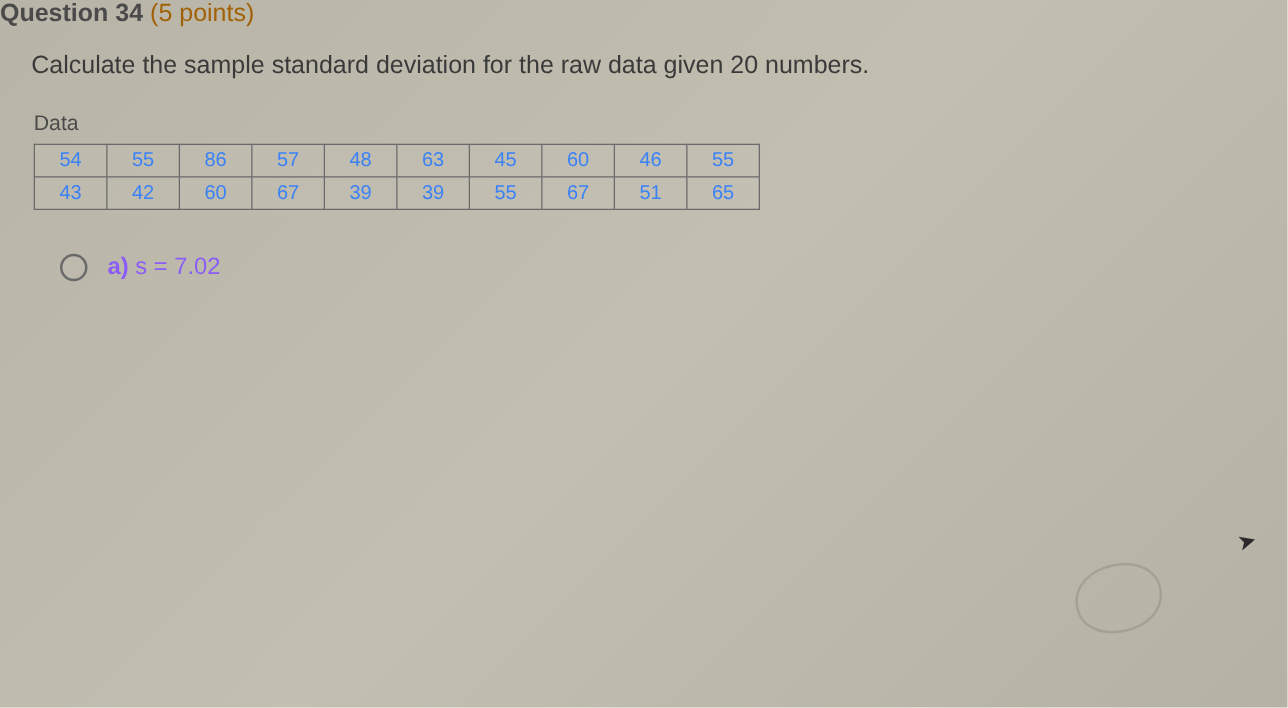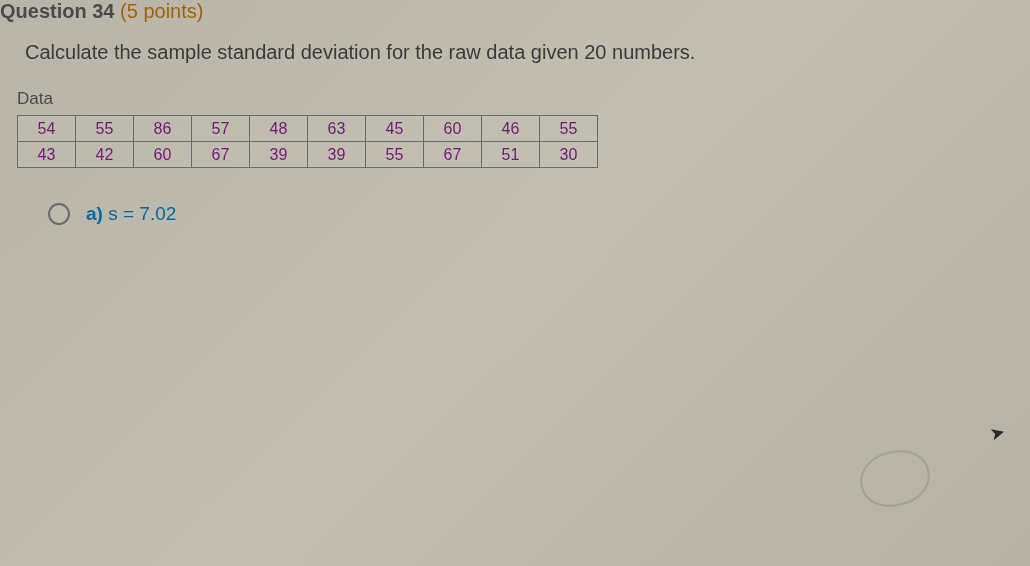--- a/index.html
+++ b/index.html
@@ -28,58 +28,58 @@
     .question-points {
       font-weight: normal;
       color: #a16207;
     }
     .question-prompt {
       padding: 10px 25px 20px 25px;
       font-size: 20px;
       color: #3a3a3a;
     }
     .data-section {
-      padding: 5px 25px 10px 17px;
+      padding: 5px 25px 10px 27px;
     }
     .data-label {
       font-size: 17px;
       color: #4a4a4a;
       margin-bottom: 6px;
     }
     .data-table {
       border-collapse: collapse;
     }
     .data-table td {
       border: 1px solid #6a6a6a;
       width: 58px;
       height: 26px;
       text-align: center;
       font-size: 16px;
-      color: #701a75;
+      color: #3b82f6;
       background: rgba(200,196,185,0.3);
     }
     .options {
       padding: 25px 0 0 48px;
     }
     .option-row {
       display: flex;
       align-items: center;
       margin-bottom: 44px;
     }
     .radio-circle {
       width: 22px;
       height: 22px;
       border: 2px solid #6a6a6a;
       border-radius: 50%;
       margin-right: 16px;
       background: rgba(200,196,185,0.2);
     }
     .option-text {
       font-size: 19px;
-      color: #0369a1;
+      color: #8b5cf6;
     }
     .option-text .bold {
       font-weight: bold;
     }
     .cursor-arrow {
       position: absolute;
       right: 25px;
       bottom: 122px;
       font-size: 18px;
       color: #2a2a2a;
@@ -125,21 +125,21 @@
     <tr>
       <td>43</td>
       <td>42</td>
       <td>60</td>
       <td>67</td>
       <td>39</td>
       <td>39</td>
       <td>55</td>
       <td>67</td>
       <td>51</td>
-      <td>30</td>
+      <td>65</td>
     </tr>
   </tbody>
     </table>
 </div>
 
 <div class="options">
   <div class="option-row">
     <div class="radio-circle"></div>
     <div class="option-text">
       <span class="bold">a)</span>

